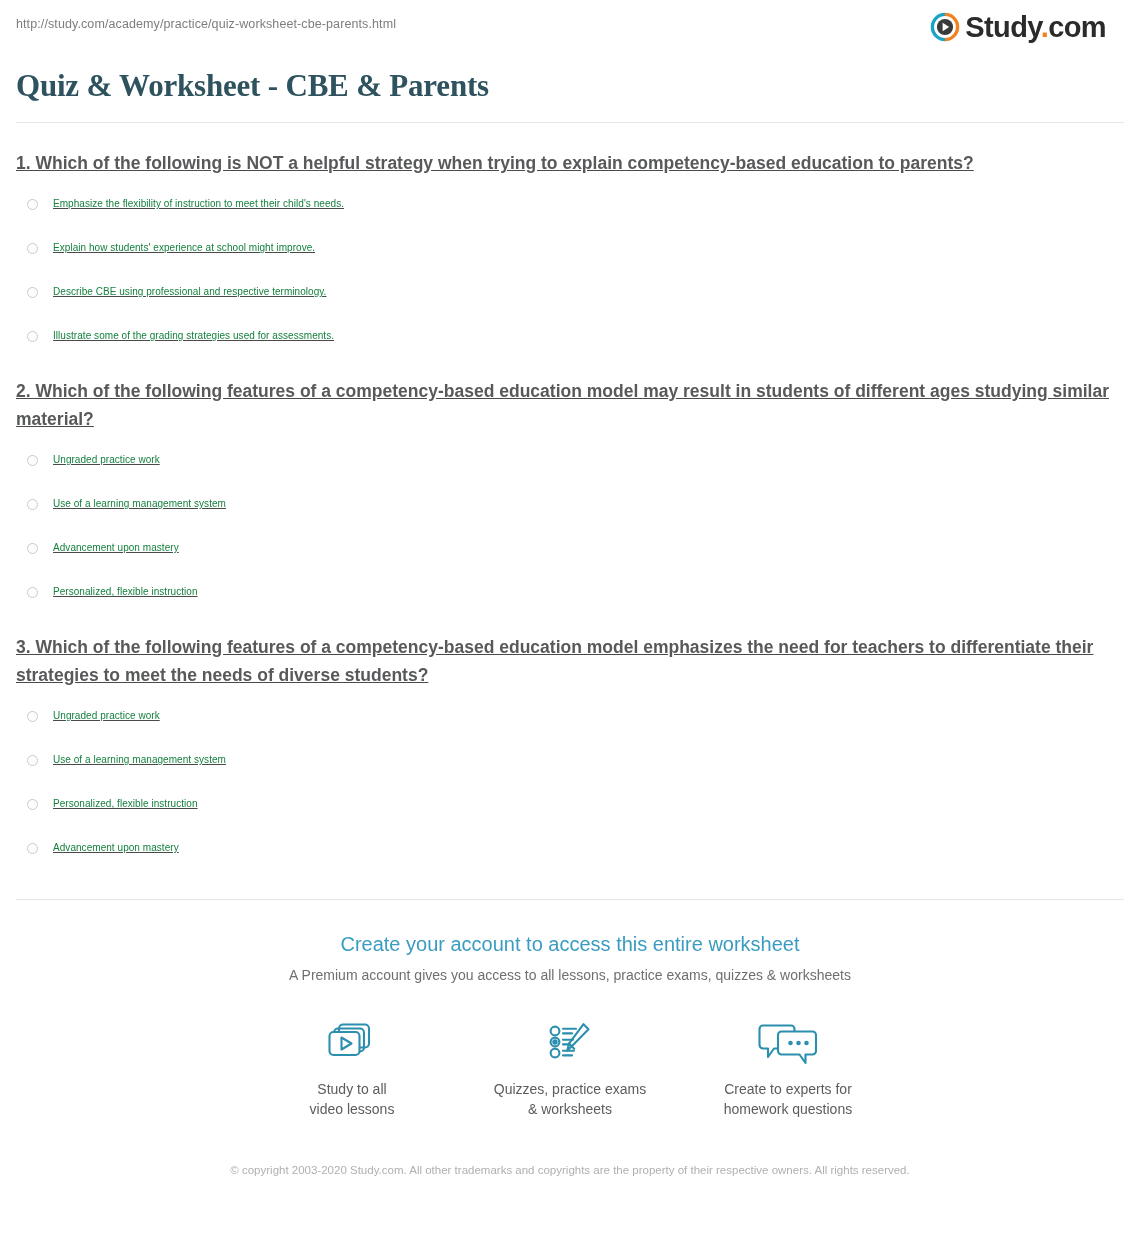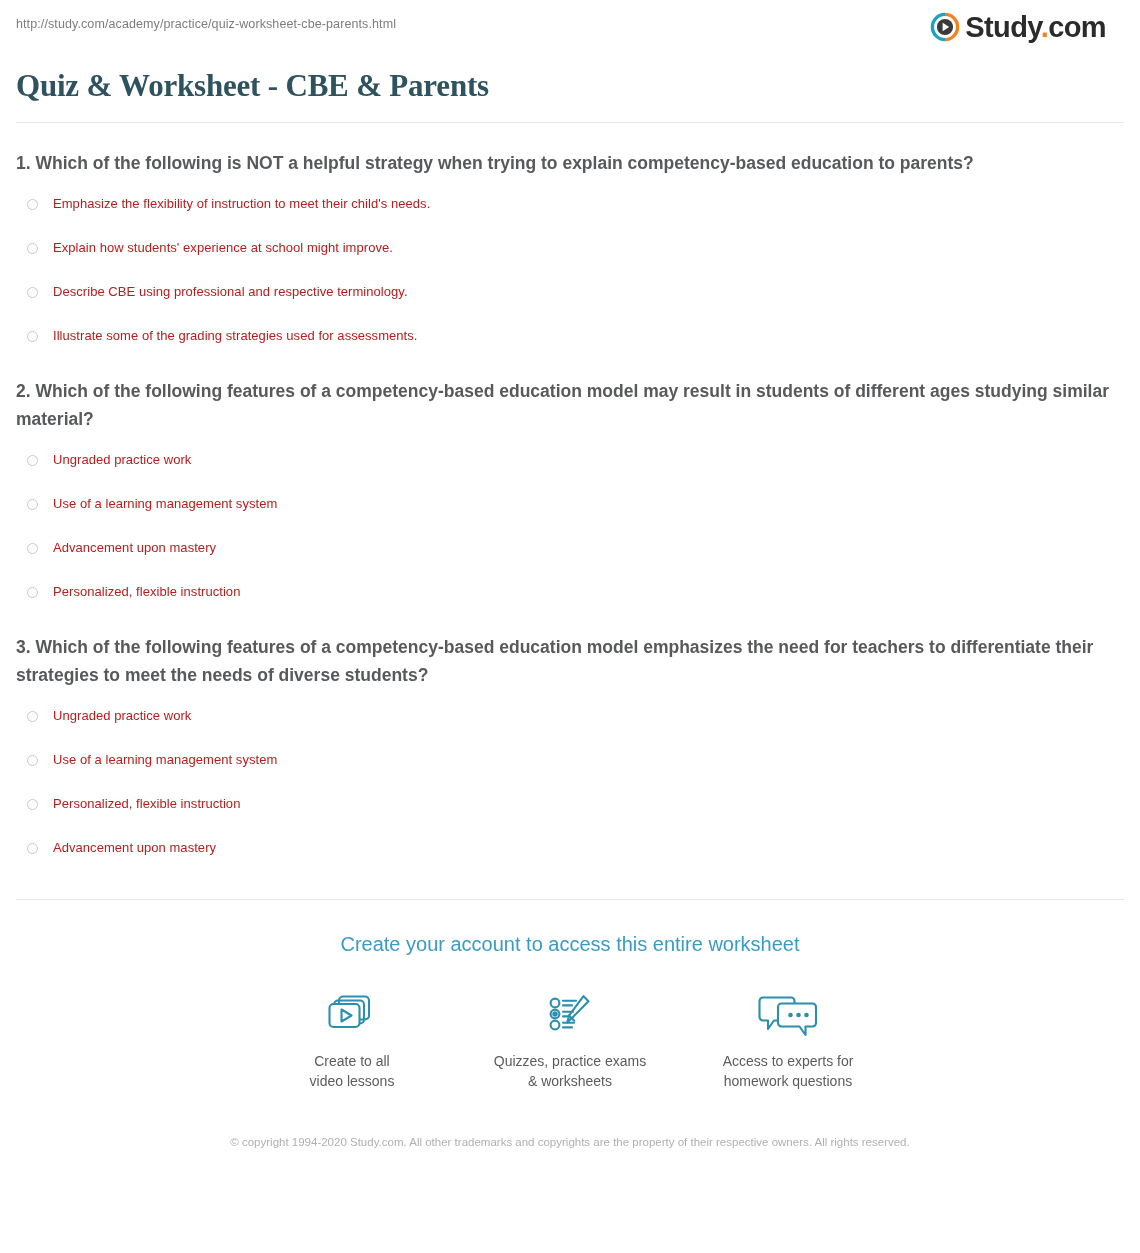--- a/index.html
+++ b/index.html
@@ -72,20 +72,21 @@
   .rule {
     border: 0;
     border-top: 1px solid #e6e6e6;
     margin: 16px 0 0 0;
     height: 0;
   }
 
   
   .quiz {
     padding: 0 16px;
+    text-decoration: underline;
   }
   .question-block { margin-top: 28px; }
   .question-block:first-child { margin-top: 26px; }
   .question-text {
     font-size: 17.5px;
     font-weight: 700;
     color: #58595b;
     line-height: 28px;
     margin: 0 0 6px 0;
     max-width: 1098px;
@@ -103,22 +104,22 @@
     height: 11px;
     flex: 0 0 11px;
     border-radius: 50%;
     border: 1px solid #c9c9c9;
     background: #fcfcfc;
     box-shadow: inset 0 0 0 1px #ffffff;
     margin-right: 15px;
     display: inline-block;
   }
   .option-label {
-    font-size: 13px;
-    color: #b91c1c;
+    font-size: 10px;
+    color: #15803d;
     line-height: 22px;
     letter-spacing: 0.05px;
   }
 
   
   .cta {
     padding: 4px 16px;
     text-align: center;
   }
   .cta .rule { margin-top: 34px; }
@@ -259,36 +260,37 @@
         <span class="option-label">Advancement upon mastery</span>
       </li>
     </ul>
   </div>
 </div>
 
 <div class="cta">
   <hr class="rule">
 
   <a class="cta-head" href="#" style="display:block;text-decoration:none;">Create your account to access this entire worksheet</a>
+  <p class="cta-sub">A Premium account gives you access to all lessons, practice exams, quizzes &amp; worksheets</p>
 
   <div class="perks">
 
     <div class="perk">
       <div class="perk-icon">
         <svg width="56" height="48" viewBox="0 0 56 48" aria-hidden="true">
           <g fill="none" stroke="#2b8fad" stroke-width="2.1" stroke-linejoin="round">
             <rect x="15" y="6.5" width="30" height="23" rx="4"></rect>
             <rect x="10" y="10.5" width="30" height="23" rx="4"></rect>
             <rect x="5.5" y="14" width="30" height="23" rx="4" fill="#ffffff"></rect>
             <path d="M17.5 19.5 L27.5 25.5 L17.5 31.5 Z" stroke-linecap="round"></path>
           </g>
         </svg>
       </div>
       <div class="perk-label">
-        <span>Create to all</span>
+        <span>Study to all</span>
         <span>video lessons</span>
       </div>
     </div>
 
     <div class="perk">
       <div class="perk-icon">
         <svg width="56" height="48" viewBox="0 0 56 48" aria-hidden="true">
           <g fill="none" stroke="#2b8fad" stroke-width="2.1" stroke-linecap="round">
             <circle cx="13" cy="13" r="4.4"></circle>
             <circle cx="13" cy="24" r="4.4"></circle>
@@ -317,21 +319,21 @@
           <g fill="none" stroke="#2b8fad" stroke-width="2.1" stroke-linejoin="round" stroke-linecap="round">
             <path d="M6 7.5 h28 a3.5 3.5 0 0 1 3.5 3.5 v16 a3.5 3.5 0 0 1 -3.5 3.5 h-17 l-6 8.5 v-8.5 h-5 a3.5 3.5 0 0 1 -3.5 -3.5 v-16 a3.5 3.5 0 0 1 3.5 -3.5 z"></path>
             <path d="M24.5 13.5 h31 a3.5 3.5 0 0 1 3.5 3.5 v16 a3.5 3.5 0 0 1 -3.5 3.5 h-7 v8.5 l-6 -8.5 h-18 a3.5 3.5 0 0 1 -3.5 -3.5 v-16 a3.5 3.5 0 0 1 3.5 -3.5 z" fill="#ffffff"></path>
             <circle cx="33.5" cy="25" r="2.3" fill="#2b8fad" stroke="none"></circle>
             <circle cx="41.5" cy="25" r="2.3" fill="#2b8fad" stroke="none"></circle>
             <circle cx="49.5" cy="25" r="2.3" fill="#2b8fad" stroke="none"></circle>
           </g>
         </svg>
       </div>
       <div class="perk-label">
-        <span>Access to experts for</span>
+        <span>Create to experts for</span>
         <span>homework questions</span>
       </div>
     </div>
 
   </div>
 </div>
 
-<div class="copyright">© copyright 1994-2020 Study.com. All other trademarks and copyrights are the property of their respective owners. All rights reserved.</div>
+<div class="copyright">© copyright 2003-2020 Study.com. All other trademarks and copyrights are the property of their respective owners. All rights reserved.</div>
 
 </body></html>

